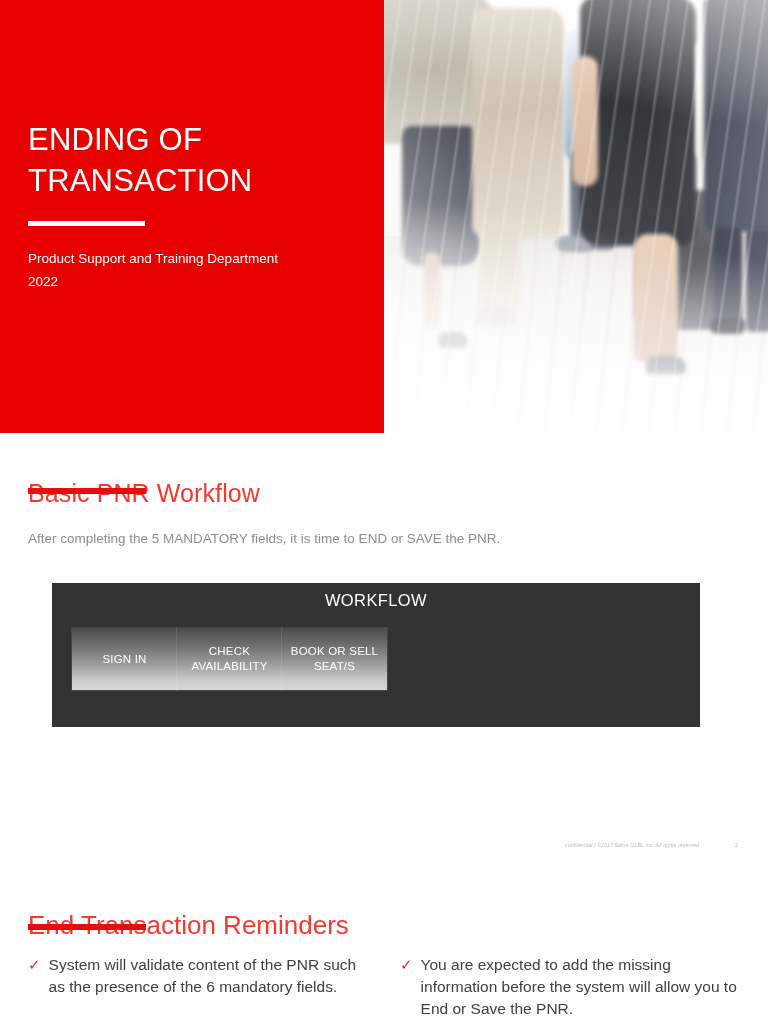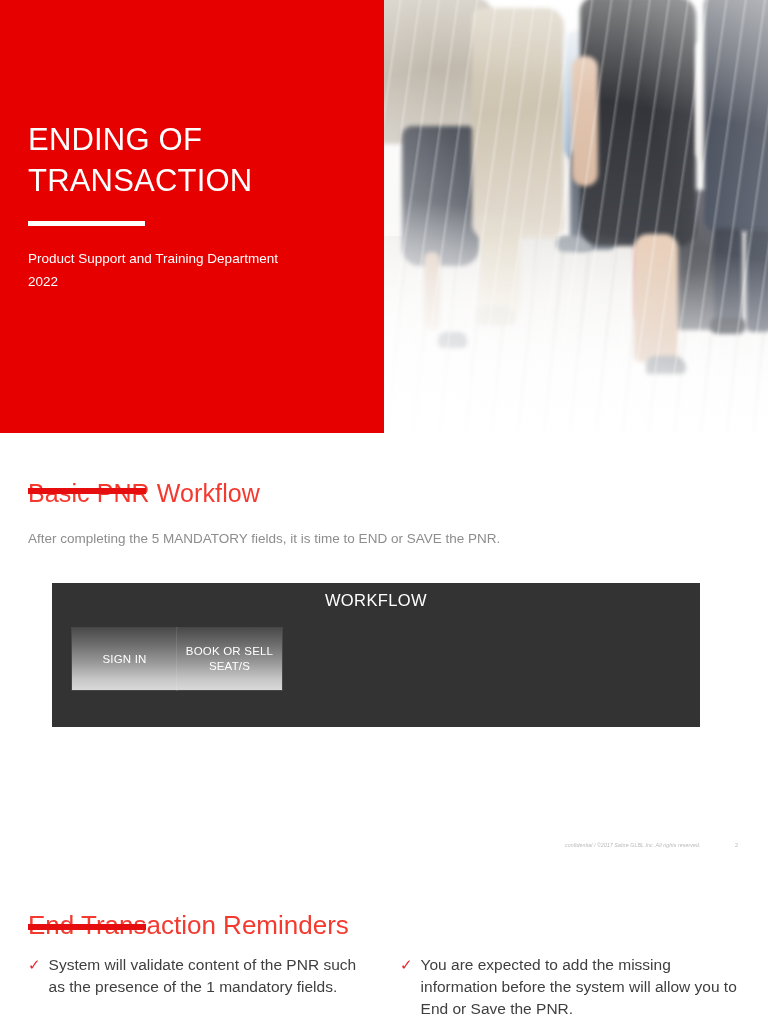--- a/index.html
+++ b/index.html
@@ -411,37 +411,38 @@
 
   <div class="sec-rule"></div>
 
   <p class="sec-lead">After completing the 5 MANDATORY fields, it is time to END or SAVE the PNR.</p>
 
   <div class="wf-panel">
     <div class="wf-title">WORKFLOW</div>
 
     <div class="wf-row">
       <div class="wf-box">SIGN IN</div>
+      <div class="wf-box">CHECK AVAILABILITY</div>
       <div class="wf-box">BOOK OR SELL SEAT/S</div>
     </div>
   </div>
 </section>
 
 <div class="footer-note">confidential  /  ©2017 Sabre GLBL Inc. All rights reserved.</div>
 <div class="footer-page">2</div>
 
 <section class="slide-three">
 
   <h2 class="sec3-heading">End Transaction Reminders</h2>
 
   <div class="sec3-rule"></div>
 
   <div class="bullets">
     <div class="bullet">
       <span class="bullet-check">✓</span>
-      <span class="bullet-text">System will validate content of the PNR such as the presence of the 1 mandatory fields.</span>
+      <span class="bullet-text">System will validate content of the PNR such as the presence of the 6 mandatory fields.</span>
     </div>
     <div class="bullet">
       <span class="bullet-check">✓</span>
       <span class="bullet-text">You are expected to add the missing information before the system will allow you to End or Save the PNR.</span>
     </div>
   </div>
 </section>
 
 </body></html>

